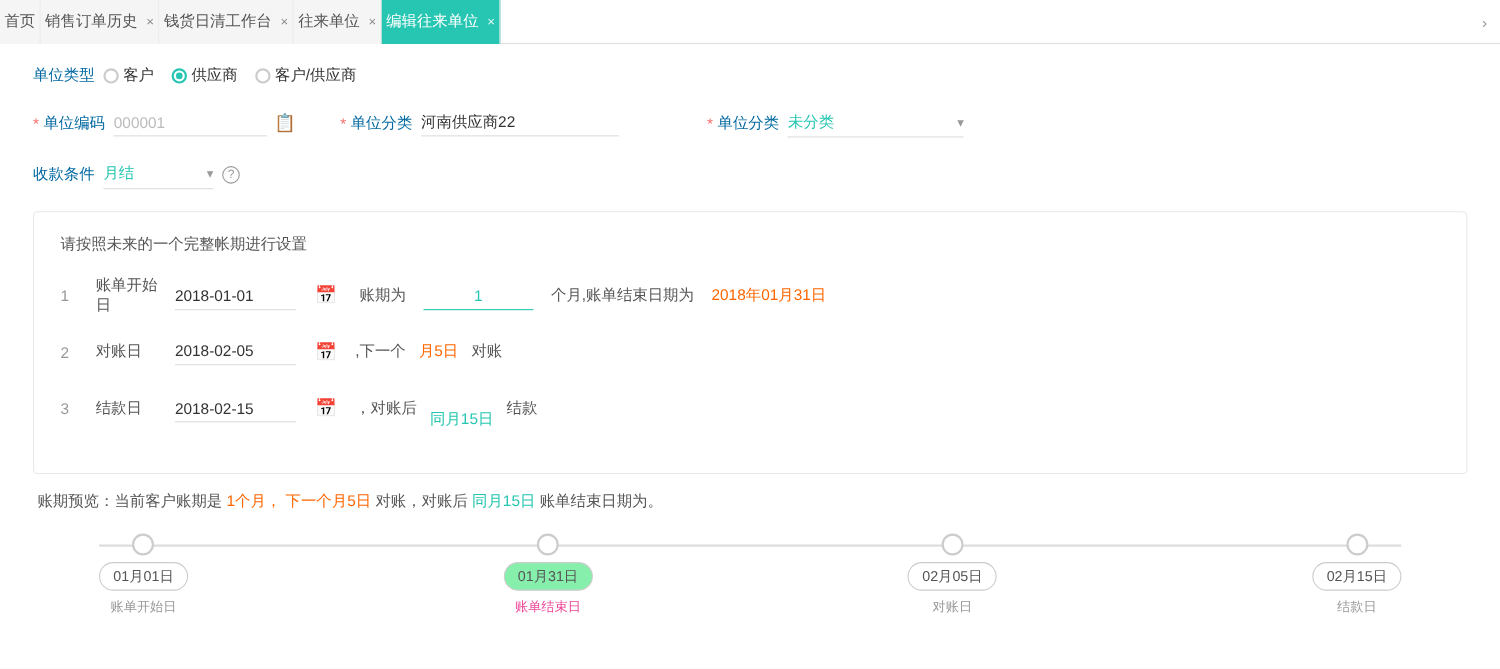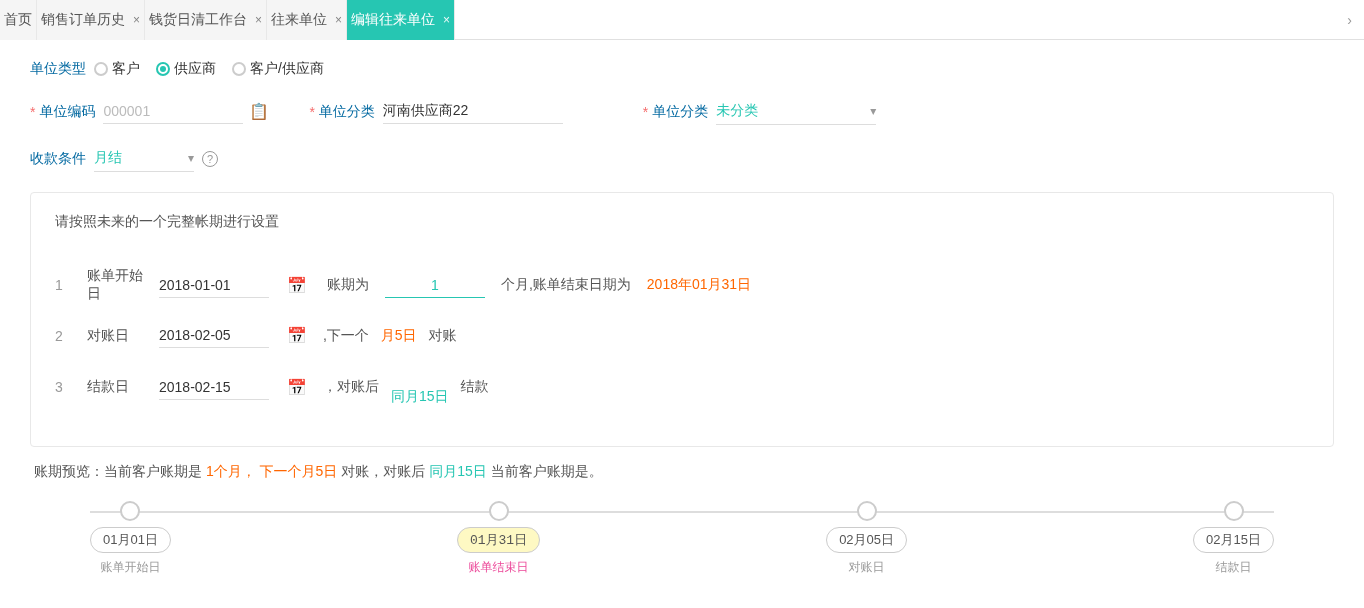--- a/index.html
+++ b/index.html
@@ -170,21 +170,21 @@
     
     .period-box {
       border: 1px solid #e8e8e8;
       border-radius: 4px;
       padding: 20px 24px;
       margin-bottom: 16px;
     }
     .period-title {
       font-size: 14px;
       color: #555;
-      margin-bottom: 36px;
+      margin-bottom: 20px;
     }
     .period-row {
       display: flex;
       align-items: center;
       margin-bottom: 20px;
       gap: 12px;
     }
     .period-row-num {
       color: #999;
       width: 20px;
@@ -334,36 +334,36 @@
       <span class="period-desc"> 结款</span>
     </div>
   </div>
 
   <div class="preview-text">
     <span>账期预览：当前客户账期是</span>
     <span class="highlight-orange">1个月，</span>
     <span class="highlight-orange">下一个月5日</span>
     <span> 对账，对账后 </span>
     <span class="highlight-green">同月15日</span>
-    <span> 当前客户账期是。</span>
+    <span> 账单结束日期为。</span>
   </div>
 
   <div style="position:relative; padding: 0 60px; margin-top: 10px;">
     <div style="position:absolute; top:10px; left:60px; right:60px; height:2px; background:#ddd; z-index:0;"></div>
     <div style="display:flex; justify-content:space-between; align-items:flex-start; position:relative; z-index:1;">
 
       <div style="display:flex;flex-direction:column;align-items:center;gap:6px;">
         <div style="width:20px;height:20px;border-radius:50%;border:2px solid #ccc;background:#fff;"></div>
         <div style="border:1px solid #ccc;border-radius:20px;padding:3px 12px;font-size:13px;color:#555;background:#fff;white-space:nowrap;">01月01日</div>
         <div style="font-size:12px;color:#999;">账单开始日</div>
       </div>
 
       <div style="display:flex;flex-direction:column;align-items:center;gap:6px;">
         <div style="width:20px;height:20px;border-radius:50%;border:2px solid #ccc;background:#fff;"></div>
-        <div style="border:1px solid #ccc;border-radius:20px;padding:3px 12px;font-size:13px;color:#555;background:#fef9c3;white-space:nowrap;font-family:Liberation Mono, monospace;">01月31日</div>
+        <div style="border:1px solid #ccc;border-radius:20px;padding:3px 12px;font-size:13px;color:#555;background:#86efac;white-space:nowrap;">01月31日</div>
         <div style="font-size:12px;color:#ec4899;">账单结束日</div>
       </div>
 
       <div style="display:flex;flex-direction:column;align-items:center;gap:6px;">
         <div style="width:20px;height:20px;border-radius:50%;border:2px solid #ccc;background:#fff;"></div>
         <div style="border:1px solid #ccc;border-radius:20px;padding:3px 12px;font-size:13px;color:#555;background:#fff;white-space:nowrap;">02月05日</div>
         <div style="font-size:12px;color:#999;">对账日</div>
       </div>
 
       <div style="display:flex;flex-direction:column;align-items:center;gap:6px;">

